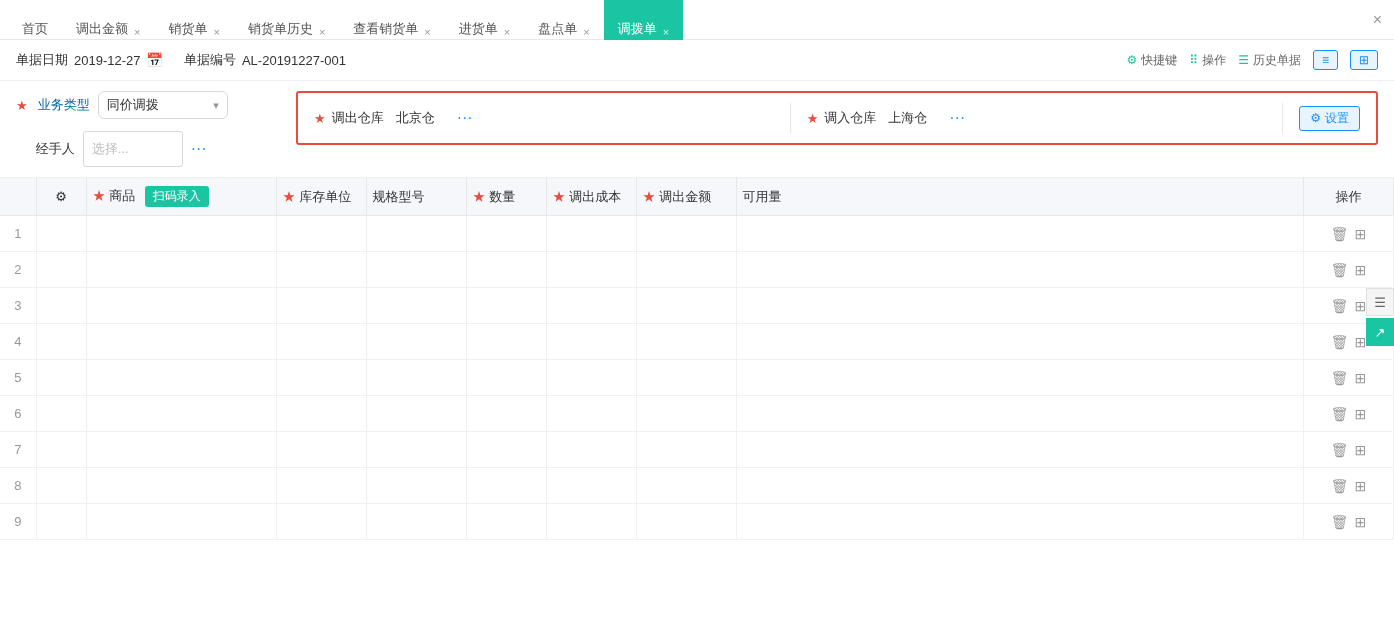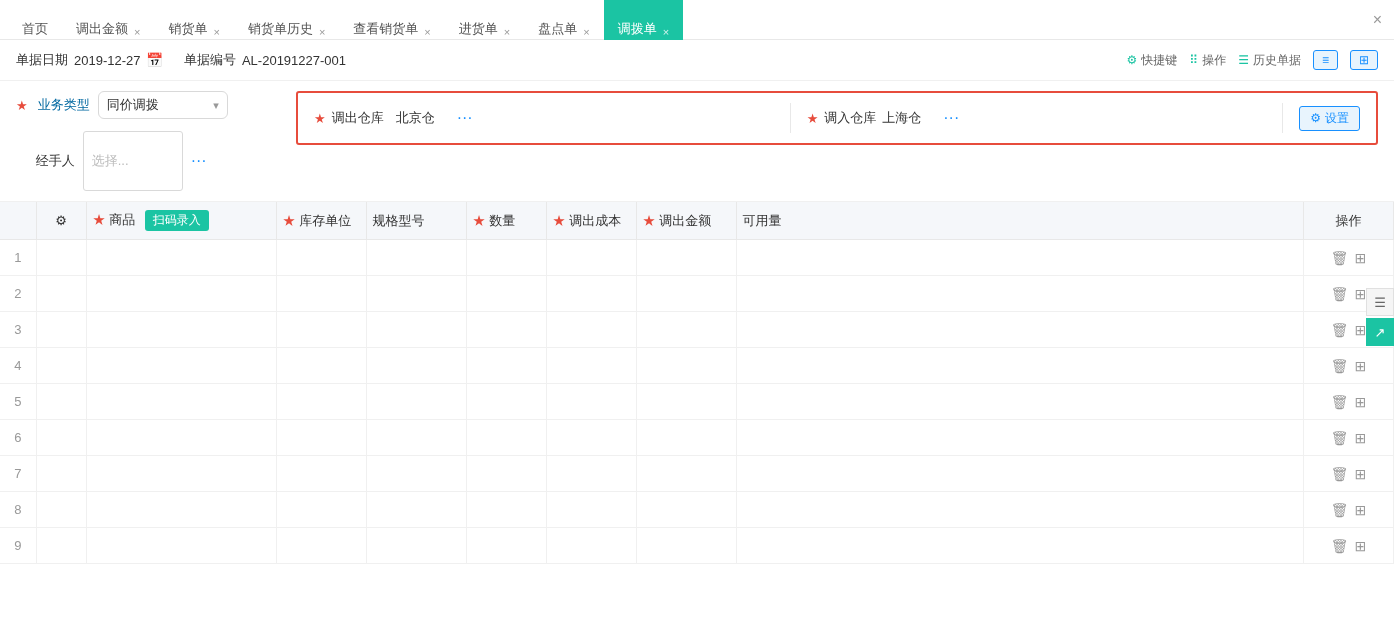--- a/index.html
+++ b/index.html
@@ -385,21 +385,21 @@
             <div class="select-field" style="min-width:130px;">
               <span>同价调拨</span>
               <span class="select-arrow">▾</span>
             </div>
           </div>
 
           <div style="display:flex; align-items:center; gap:8px;">
             <span style="color:transparent;">★</span>
             <span style="color:#333; white-space:nowrap;">经手人</span>
             <div class="person-field">
-              <div style="border:1px solid #d9d9d9; border-radius:3px; padding:20px 8px; min-width:100px; display:flex; align-items:center; justify-content:space-between;">
+              <div style="border:1px solid #d9d9d9; border-radius:3px; padding:8px 8px; min-width:100px; display:flex; align-items:center; justify-content:space-between;">
                 <span class="person-placeholder">选择...</span>
               </div>
               <span class="person-dots">···</span>
             </div>
           </div>
         </div>
       </div>
 
       <div class="form-right-box">
 
@@ -408,21 +408,21 @@
           <span class="wh-label">调出仓库</span>
           <span class="wh-value" style="margin-left:6px;">北京仓</span>
           <span class="dots-btn" style="margin-left:12px;">···</span>
         </div>
 
         <div class="warehouse-divider"></div>
 
         <div class="warehouse-field">
           <span class="req" style="color: rgb(231, 76, 60);">★</span>
           <span class="wh-label">调入仓库</span>
-          <span class="wh-value" style="text-align:right;">上海仓</span>
+          <span class="wh-value" style="margin-left:6px;text-align:right;">上海仓</span>
           <span class="dots-btn" style="margin-left:12px;">···</span>
         </div>
 
         <div class="warehouse-divider"></div>
 
         <div class="settings-btn">
           <span>⚙</span>
           <span>设置</span>
         </div>
       </div>

